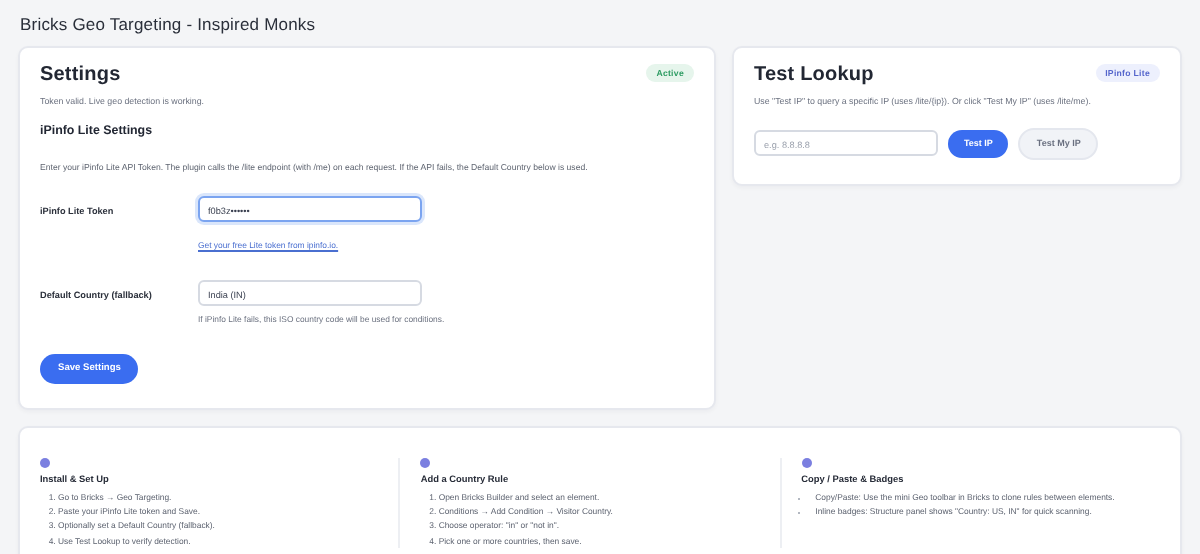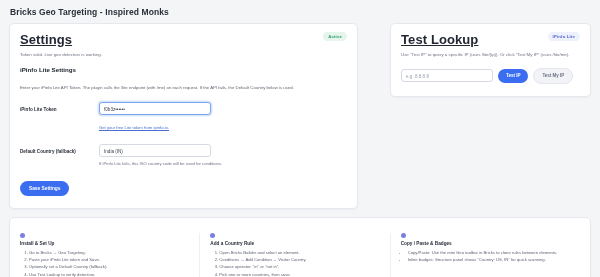--- a/index.html
+++ b/index.html
@@ -8,38 +8,38 @@
     width: 600px; height: 277px;
     background: #f4f5f7;
     font-family: "Liberation Sans", sans-serif;
     color: #1f2430;
     overflow: hidden;
   }
   .page { padding: 6px 9px 0 9px; }
 
   .page-title {
     font-size: 8.5px;
-    font-weight: 700;
+    font-weight: 400;
     color: #2a2f3a;
     letter-spacing: .1px;
     margin: 1px 0 6px 1px;
   }
 
   .cols { display: flex; gap: 8px; align-items: flex-start; }
   .card {
     background: #ffffff;
     border: 1px solid #e6e8ee;
     border-radius: 5px;
     box-shadow: 0 1px 2px rgba(20,25,40,.04);
   }
   .card-settings { width: 349px; padding: 8px 10px 12px 10px; min-height: 165px; }
-  .card-test { flex: 1; padding: 8px 10px 12px 10px; min-height: 56px; margin-left: 24px; }
+  .card-test { flex: 1; padding: 8px 10px 12px 10px; min-height: 56px; }
 
   .card-head { display: flex; align-items: flex-start; justify-content: space-between; }
-  .card-title { font-size: 13px; font-weight: 700; color: #222733; letter-spacing: .1px; text-decoration: underline; }
+  .card-title { font-size: 10px; font-weight: 700; color: #222733; letter-spacing: .1px; }
 
   .badge {
     font-size: 4.3px; padding: 2px 5px; border-radius: 7px;
     font-weight: 600; letter-spacing: .15px; white-space: nowrap;
   }
   .badge-active { background: #e6f5ec; color: #2e9c63; }
   .badge-lite { background: #edf0fd; color: #5566cc; }
   .badge-quick { background: #eef0f4; color: #6b7280; }
 
   .muted { font-size: 4.4px; color: #6c7280; line-height: 1.5; margin-top: 5px; }

